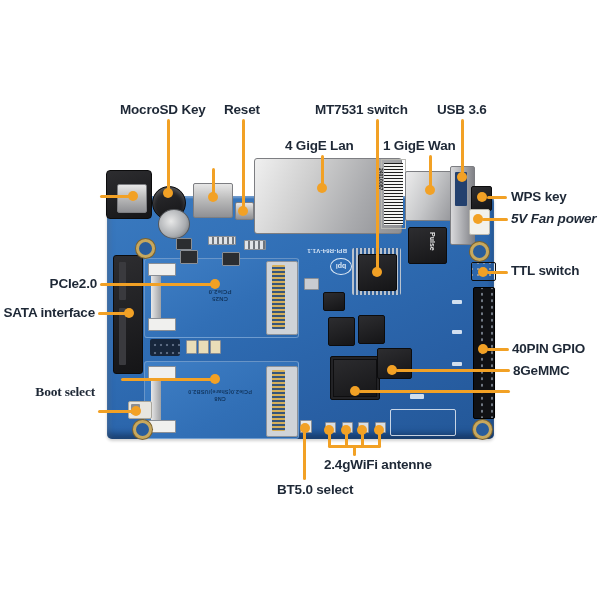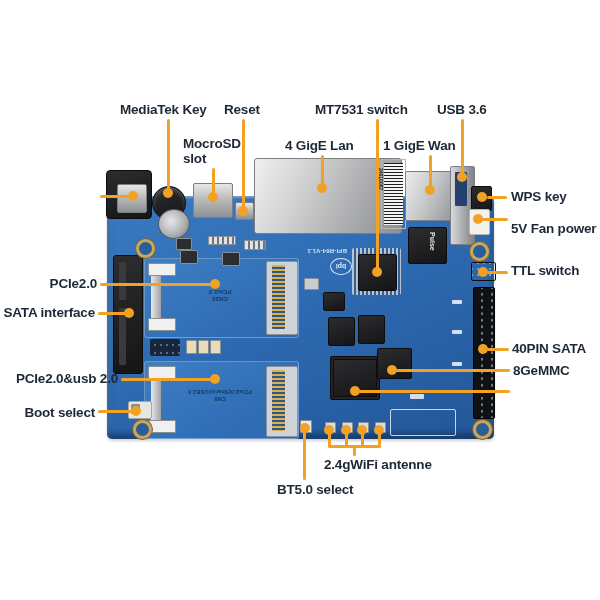--- a/index.html
+++ b/index.html
@@ -166,38 +166,33 @@
   <div class="dot" style="left:341px;top:425px;"></div>
   <div class="dot" style="left:357px;top:425px;"></div>
   <div class="dot" style="left:374px;top:425px;"></div>
   <div class="lead" style="left:328px;top:432px;width:3px;height:15px;"></div>
   <div class="lead" style="left:345px;top:432px;width:3px;height:15px;"></div>
   <div class="lead" style="left:361px;top:432px;width:3px;height:15px;"></div>
   <div class="lead" style="left:378px;top:432px;width:3px;height:15px;"></div>
   <div class="lead" style="left:328px;top:445px;width:53px;height:3px;"></div>
   <div class="lead" style="left:353px;top:445px;width:3px;height:11px;"></div>
 
-  <div class="lbl" style="left:120px;top:102px;">MediaTek Key</div>
+  <div class="lbl" style="left:120px;top:102px;">MocroSD Key</div>
   <div class="lbl" style="left:224px;top:102px;">Reset</div>
   <div class="lbl" style="left:315px;top:102px;">MT7531 switch</div>
   <div class="lbl" style="left:437px;top:102px;">USB 3.6</div>
-  <div class="lbl" style="left:183px;top:136px;">
-    <div>MocroSD</div>
-    <div>slot</div>
-  </div>
   <div class="lbl" style="left:285px;top:138px;">4 GigE Lan</div>
   <div class="lbl" style="left:383px;top:138px;">1 GigE Wan</div>
 
   <div class="lbl r" style="left:0px;top:276px;width:97px;">PCIe2.0</div>
   <div class="lbl r" style="left:0px;top:305px;width:95px;">SATA interface</div>
-  <div class="lbl r" style="left:0px;top:371px;width:118px;">PCIe2.0&amp;usb 2.0</div>
-  <div class="lbl r" style="left:0px;top:405px;width:95px;">Boot select</div>
+  <div class="lbl r" style="left:0px;top:384px;width:95px;font-family:Liberation Serif, serif;">Boot select</div>
 
   <div class="lbl" style="left:511px;top:189px;">WPS key</div>
-  <div class="lbl" style="left:511px;top:221px;">5V Fan power</div>
+  <div class="lbl" style="left:511px;top:211px;font-style:italic;">5V Fan power</div>
   <div class="lbl" style="left:511px;top:263px;">TTL switch</div>
-  <div class="lbl" style="left:512px;top:341px;">40PIN SATA</div>
+  <div class="lbl" style="left:512px;top:341px;">40PIN GPIO</div>
   <div class="lbl" style="left:513px;top:363px;">8GeMMC</div>
 
   <div class="lbl" style="left:324px;top:457px;">2.4gWiFi antenne</div>
   <div class="lbl" style="left:277px;top:482px;">BT5.0 select</div>
 
 </div>
 
 </body></html>

